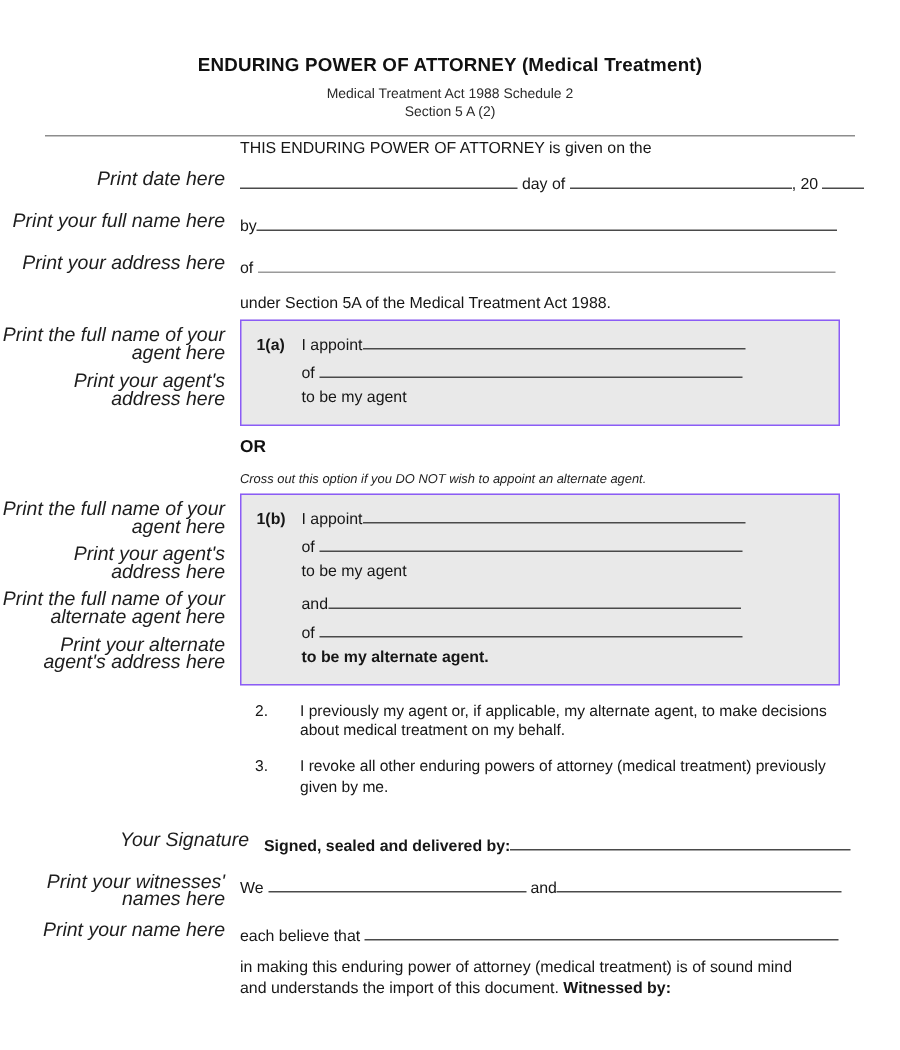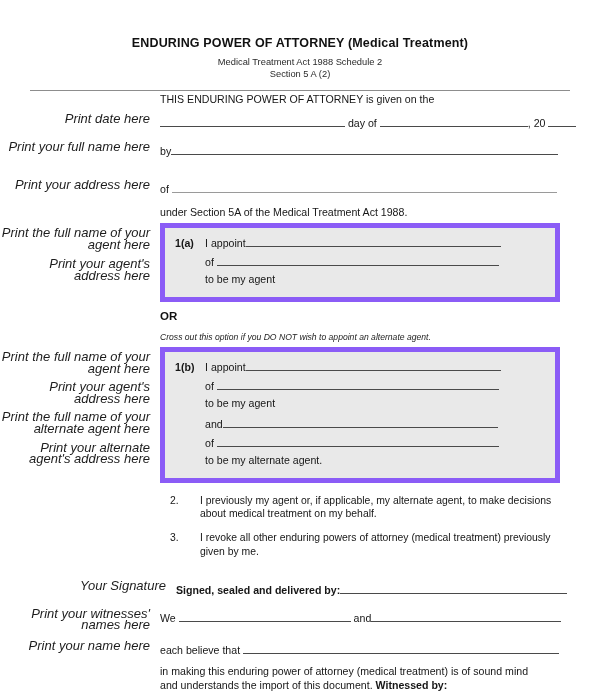--- a/index.html
+++ b/index.html
@@ -103,21 +103,21 @@
 
   .note {
     font-style: italic;
     font-size: 8.6px;
     color: #1d1d1d;
   }
 
   
   .optbox {
     background: #e9e9e9;
-    border: 5px solid #8b5cf6;
+    border: 1px solid #8b5cf6;
     box-sizing: border-box;
     width: 400px;
     padding: 7px 10px 8px 10px;
   }
   .opt-line {
     display: flex;
     align-items: baseline;
     font-size: 10.6px;
     color: #161616;
     height: 19px;
@@ -185,21 +185,21 @@
 
   <div class="row" style="margin-top:10px;">
     <div class="lbl">Print your full name here</div>
     <div class="content">
       <span class="txt">
         <span>by</span><span class="fill" style="width:387px;"></span>
       </span>
     </div>
   </div>
 
-  <div class="row" style="margin-top:20px;">
+  <div class="row" style="margin-top:10px;">
     <div class="lbl">Print your address here</div>
     <div class="content">
       <span class="txt">
         <span>of</span>
         <span class="fill fill-light" style="width:385px;"></span>
       </span>
     </div>
   </div>
 
   <div class="row" style="margin-top:9px;">
@@ -284,21 +284,21 @@
             <span>and</span><span class="fill" style="width:275px;"></span>
           </span>
         </div>
         <div class="opt-line">
           <span class="opt-num"></span>
           <span class="opt-body">
             <span>of</span>
             <span class="fill" style="width:282px;"></span>
           </span>
         </div>
-        <div class="opt-line" style="height:16px;">
+        <div class="opt-line" style="height:16px;font-weight:bold;">
           <span class="opt-num"></span>
           <span class="opt-body">to be my alternate agent.</span>
         </div>
       </div>
     </div>
   </div>
 
   <div class="row" style="margin-top:11px;">
     <div class="lbl"></div>
     <div class="content">

